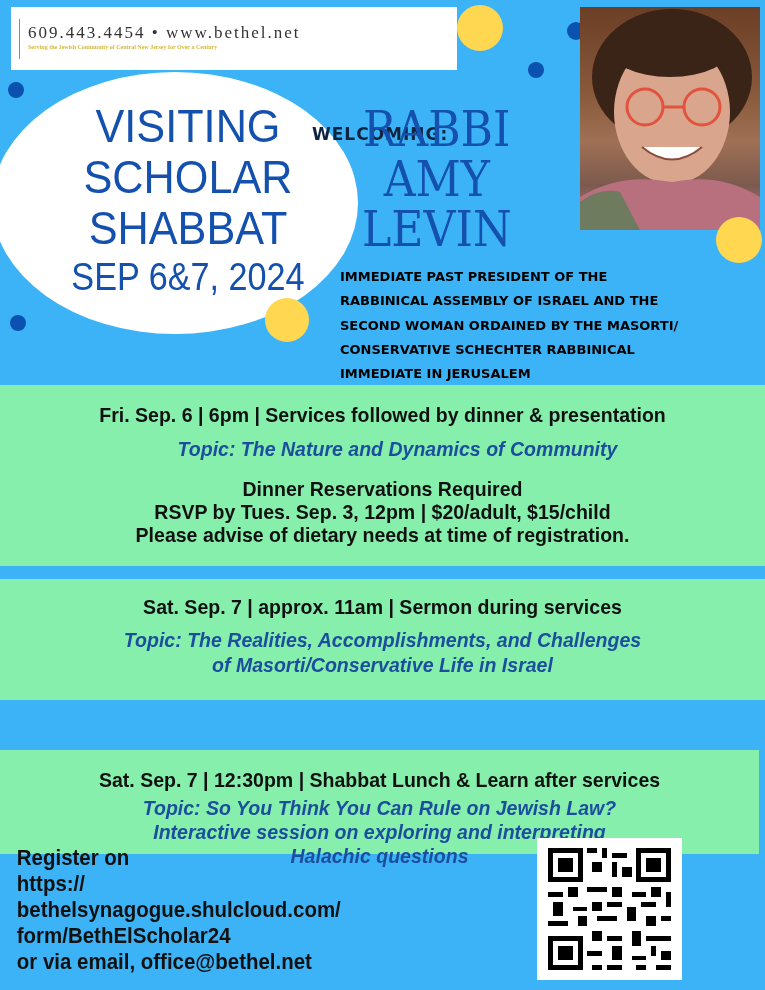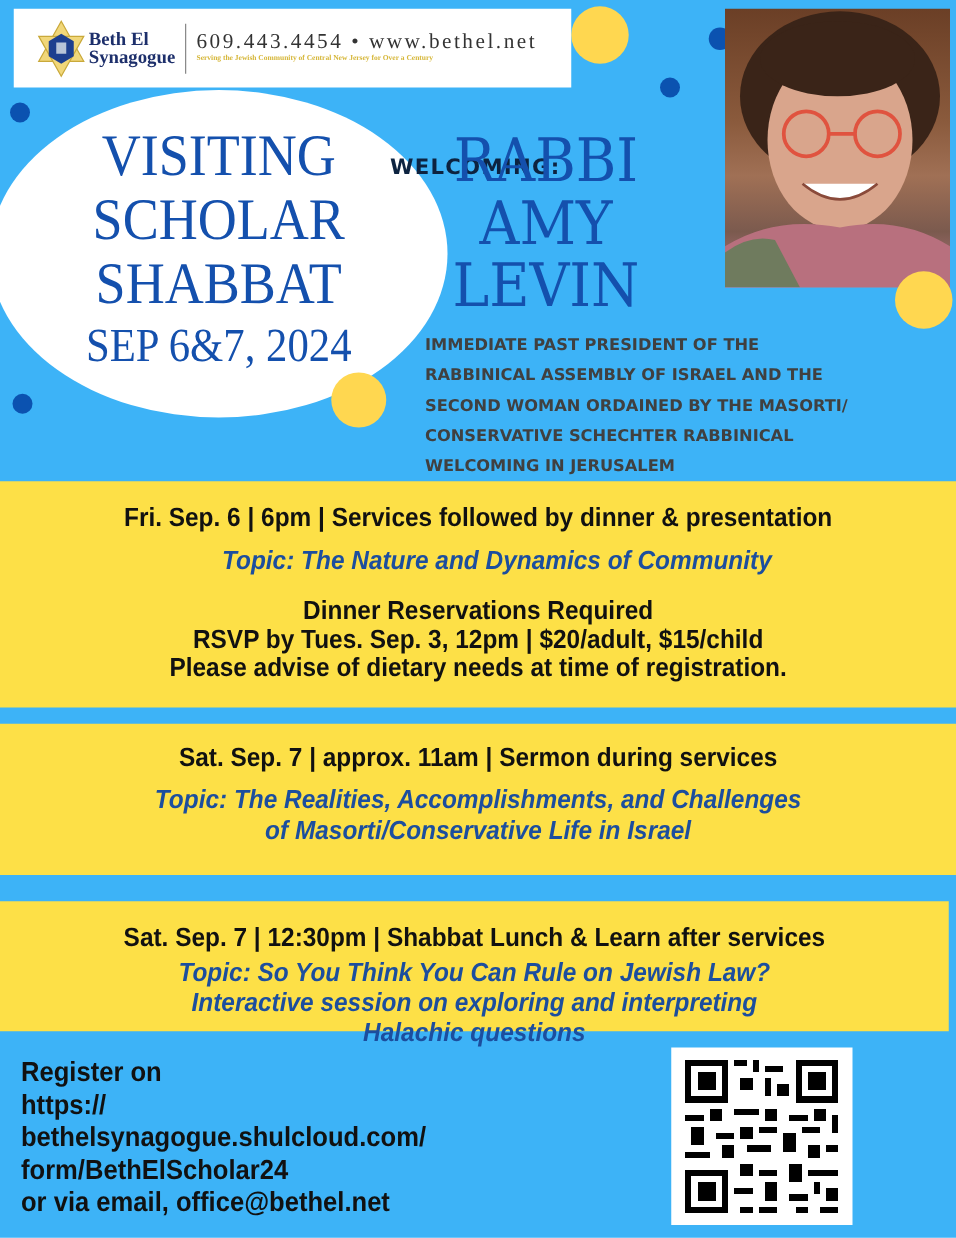--- a/index.html
+++ b/index.html
@@ -29,49 +29,49 @@
   .contact .phone { font-size: 17px; letter-spacing: 2px; line-height: 15px; }
   .contact .tag { font-size: 6px; color: #d6b73a; font-weight: bold; line-height: 12px; margin-top: 1px;}
 
   
   .ellipse {
     position: absolute; left: -8px; top: 72px; width: 366px; height: 262px;
     background: #ffffff; border-radius: 50%;
   }
   .title {
     position: absolute; left: 0; top: 100px; width: 350px; text-align: center;
-    font-family: Liberation Serif, serif; color: #1450ad; letter-spacing: 0px;
+    font-family: Liberation Sans, sans-serif; color: #1450ad; letter-spacing: 0px; padding-left: 13px;
   }
   .title .l { font-size: 47px; line-height: 51px; transform: scaleX(0.92); display:block; }
   .title .date { font-size: 38px; line-height: 48px; transform: scaleX(0.9); display:block; }
 
   .welcoming {
     position: absolute; left: 312px; top: 84px; font-size: 17px; font-weight: bold;
     color: #0d2340; letter-spacing: 1px; font-family: "DejaVu Sans", sans-serif; margin-top: 40px;
   }
   .name {
     position: absolute; left: 362px; top: 104px; color: #1450ad;
     font-family: "DejaVu Serif", serif; font-size: 48px; line-height: 50px; text-align: center;
   }
   .name span { display: block; transform: scaleX(0.92); transform-origin: left; }
   .bio {
     position: absolute; left: 340px; top: 265px; width: 420px;
     font-family: "DejaVu Sans", sans-serif; font-weight: bold; font-size: 13px;
-    line-height: 24.3px; color: #404040;
+    line-height: 24.3px; color: #000000;
   }
 
   .photo {
     position: absolute; left: 580px; top: 7px; width: 180px; height: 223px;
     background: linear-gradient(180deg, #6b3f26 0%, #8a5a3c 40%, #a07055 60%, #7b5a4e 80%, #b97a8a 100%);
     overflow: hidden;
   }
 
   
   .box {
-    position: absolute; left: 0; background: #fde047; text-align: center;
+    position: absolute; left: 0; background: #86efac; text-align: center;
     font-family: "Liberation Sans", sans-serif;
   }
   .box .head { font-weight: bold; font-size: 21px; color: #111; transform: scaleX(0.93); }
   .box .topic { font-style: italic; font-weight: bold; font-size: 21px; color: #1c4e9e; transform: scaleX(0.93); }
   .box .note { font-weight: bold; font-size: 21px; color: #111; transform: scaleX(0.93); }
 
   .register {
     position: absolute; left: 0; top: 845px; width: 480px; text-align: left;
     font-weight: bold; font-size: 22px; line-height: 26px; color: #111;
   }
@@ -85,32 +85,20 @@
 
 <div class="flyer">
 
   <div class="dot-yellow" style="left:457px;top:5px;width:46px;height:46px;"></div>
   <div class="dot-dark" style="left:528px;top:62px;width:16px;height:16px;"></div>
   <div class="dot-dark" style="left:567px;top:22px;width:18px;height:18px;"></div>
   <div class="dot-dark" style="left:8px;top:82px;width:16px;height:16px;"></div>
   <div class="dot-dark" style="left:10px;top:315px;width:16px;height:16px;"></div>
 
   <div class="banner">
-    <div class="logo">
-      <svg viewBox="0 0 42 48">
-        <polygon points="21,2 39,34 3,34" fill="#f1d77a" stroke="#c9a93a" stroke-width="1"></polygon>
-        <polygon points="21,46 39,14 3,14" fill="#f1d77a" stroke="#c9a93a" stroke-width="1"></polygon>
-        <polygon points="21,12 31,18 31,30 21,36 11,30 11,18" fill="#1d3f8f"></polygon>
-        <rect x="17" y="19" width="8" height="9" fill="#b7c4d8"></rect>
-      </svg>
-      <div class="logo-text">
-        <div>Beth El</div>
-        <div>Synagogue</div>
-      </div>
-    </div>
     <div class="vrule"></div>
     <div class="contact">
       <div class="phone">609.443.4454  •  www.bethel.net</div>
       <div class="tag">Serving the Jewish Community of Central New Jersey for Over a Century</div>
     </div>
   </div>
 
   <div class="ellipse"></div>
   <div class="title">
     <span class="l">VISITING</span>
@@ -124,21 +112,21 @@
   <div class="name">
     <span>RABBI</span>
     <span>AMY</span>
     <span>LEVIN</span>
   </div>
   <div class="bio">
     <div>IMMEDIATE PAST PRESIDENT OF THE</div>
     <div>RABBINICAL ASSEMBLY OF ISRAEL AND THE</div>
     <div>SECOND WOMAN ORDAINED BY THE MASORTI/</div>
     <div>CONSERVATIVE SCHECHTER RABBINICAL</div>
-    <div>WELCOMING IN JERUSALEM</div>
+    <div>IMMEDIATE IN JERUSALEM</div>
   </div>
 
   <div class="photo" title="Portrait of Rabbi Amy Levin">
     <svg width="180" height="223" viewBox="0 0 180 223">
       <ellipse cx="92" cy="70" rx="80" ry="68" fill="#3a2418"></ellipse>
       <ellipse cx="92" cy="105" rx="58" ry="72" fill="#d9a58c"></ellipse>
       <ellipse cx="90" cy="40" rx="62" ry="30" fill="#3a2418"></ellipse>
       <circle cx="65" cy="100" r="18" fill="none" stroke="#e0533f" stroke-width="3"></circle>
       <circle cx="122" cy="100" r="18" fill="none" stroke="#e0533f" stroke-width="3"></circle>
       <line x1="83" y1="100" x2="104" y2="100" stroke="#e0533f" stroke-width="3"></line>
@@ -156,21 +144,21 @@
     <div class="note" style="line-height:23px;">RSVP by Tues. Sep. 3, 12pm | $20/adult, $15/child</div>
     <div class="note" style="line-height:23px;">Please advise of dietary needs at time of registration.</div>
   </div>
 
   <div class="box" style="top:579px;width:765px;height:121px;">
     <div class="head" style="margin-top:14px;line-height:28px;">Sat. Sep. 7 | approx. 11am | Sermon during services</div>
     <div class="topic" style="margin-top:6px;line-height:25px;">Topic: The Realities, Accomplishments, and Challenges</div>
     <div class="topic" style="line-height:25px;">of Masorti/Conservative Life in Israel</div>
   </div>
 
-  <div class="box" style="top:721px;width:759px;height:104px;">
+  <div class="box" style="top:750px;width:759px;height:104px;">
     <div class="head" style="margin-top:16px;line-height:28px;">Sat. Sep. 7 | 12:30pm | Shabbat Lunch &amp; Learn after services</div>
     <div class="topic" style="margin-top:2px;line-height:24px;">Topic: So You Think You Can Rule on Jewish Law?</div>
     <div class="topic" style="line-height:24px;">Interactive session on exploring and interpreting</div>
     <div class="topic" style="line-height:24px;">Halachic questions</div>
   </div>
 
   <div class="register">
     <div>Register on</div>
     <div>https://</div>
     <div>bethelsynagogue.shulcloud.com/</div>

